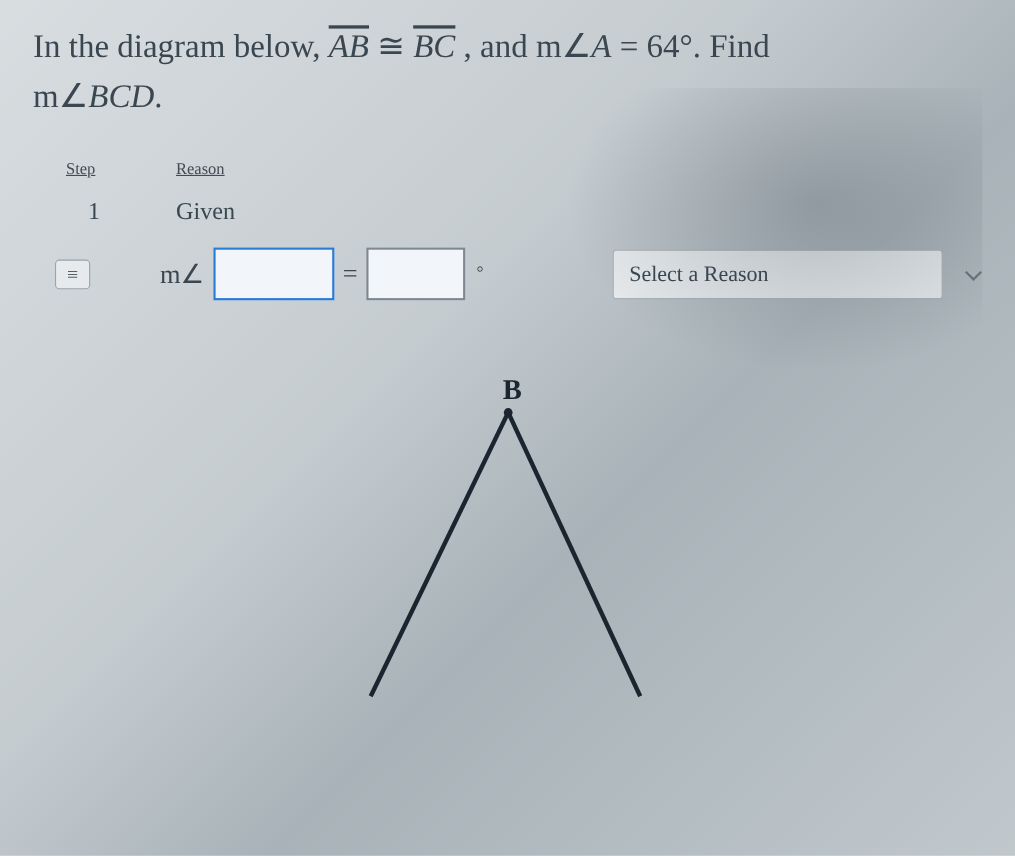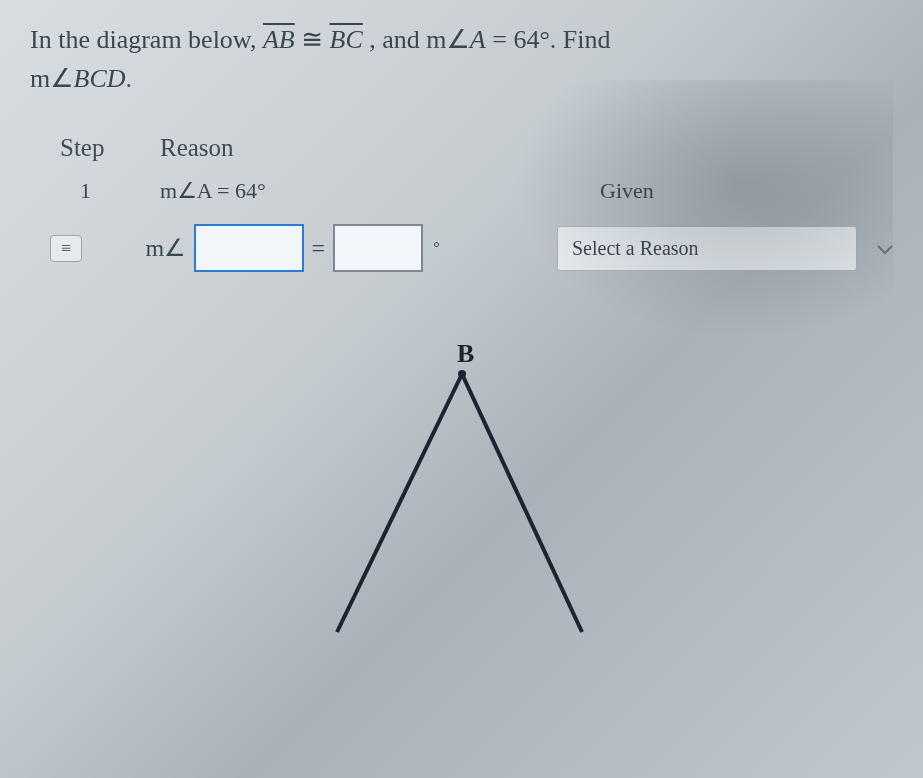--- a/index.html
+++ b/index.html
@@ -14,33 +14,34 @@
     overflow: hidden;
   }
   .overlay-shadow {
     position: absolute;
     top: 80px; right: 30px;
     width: 380px; height: 260px;
     background: radial-gradient(ellipse at 60% 40%, rgba(50,60,70,0.25), transparent 70%);
     pointer-events: none;
   }
   .problem {
-    font-size: 26px;
+    font-size: 30px;
     line-height: 1.5;
     color: #3b4750;
     margin-bottom: 30px;
   }
   .problem .math { font-style: italic; }
   .overline { text-decoration: overline; font-style: italic; }
   .table-area { margin-top: 20px; }
   .thead {
     display: flex;
-    font-size: 25px;
+    font-size: 15px;
     color: #404b55;
     padding: 6px 0;
+    text-decoration: underline;
   }
   .col-step { width: 130px; padding-left: 30px; }
   .col-angle { width: 440px; }
   .col-reason { flex: 1; }
   .trow {
     display: flex;
     align-items: center;
     font-size: 22px;
     color: #3b4750;
     padding: 10px 0;
@@ -115,23 +116,20 @@
 </div>
 
 <div class="table-area">
   <div class="thead">
     <div class="col-step">Step</div>
     <div class="col-reason">Reason</div>
   </div>
 
   <div class="trow">
     <div class="col-step" style="padding-left:50px;">1</div>
-    <div class="col-angle">
-      <span>m</span>∠<span class="math">A</span><span> = 64°</span>
-    </div>
     <div class="col-reason">Given</div>
   </div>
 
   <div class="trow">
     <div class="col-step" style="padding-left:20px;">
       <span class="step-pill">
         <span>≡</span>
       </span>
     </div>
     <div class="col-angle">

